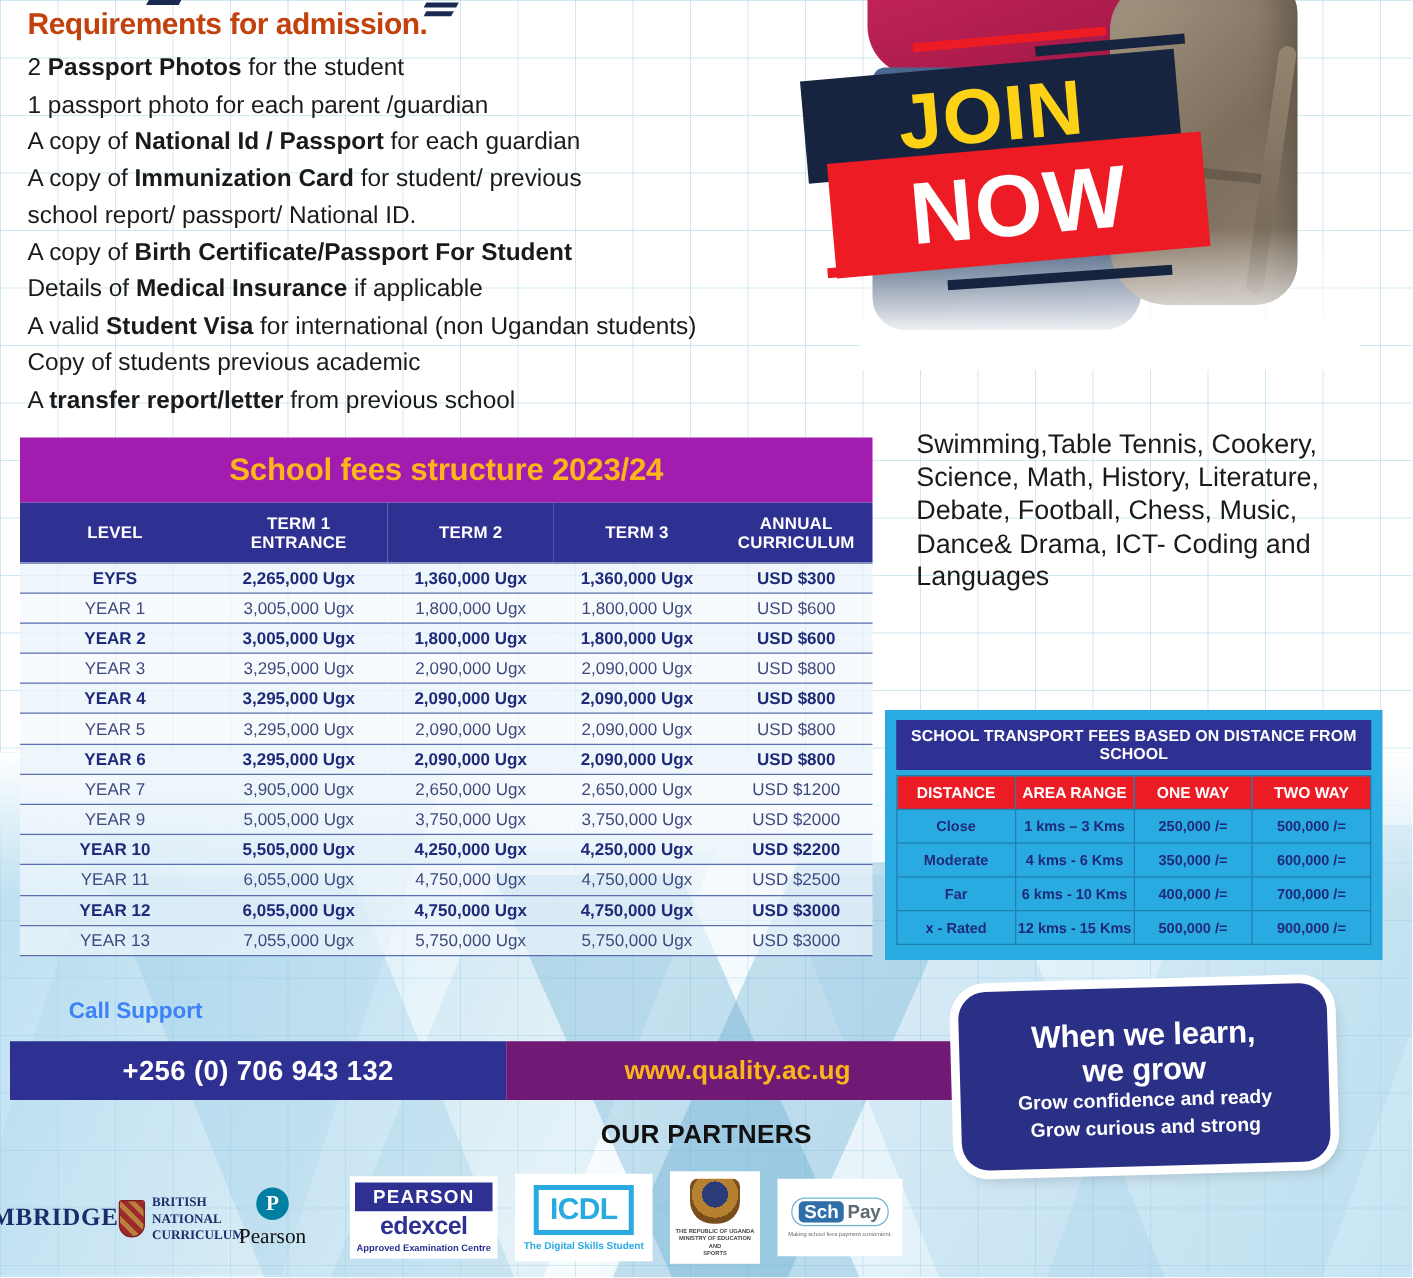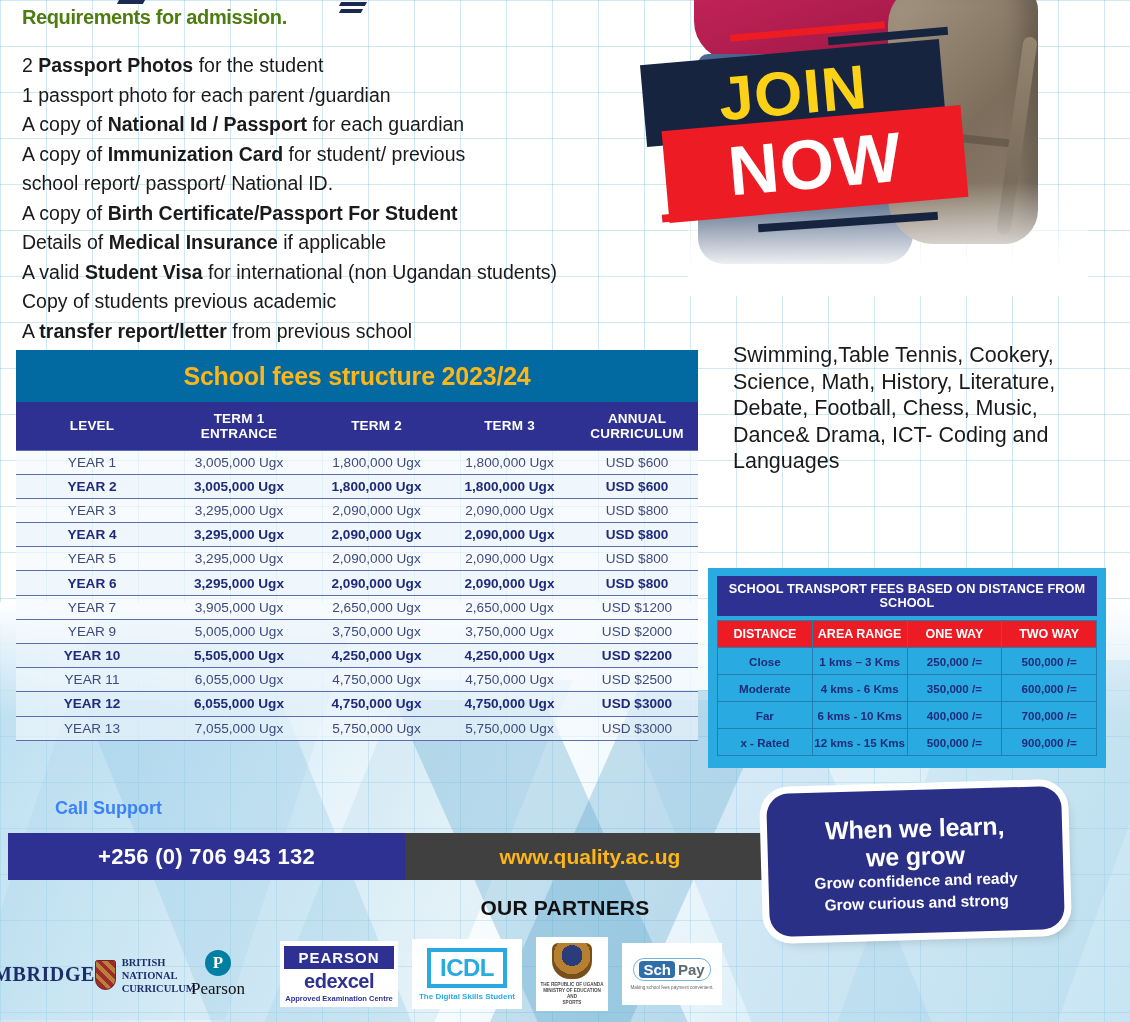--- a/index.html
+++ b/index.html
@@ -43,22 +43,22 @@
   
   .deco-stripes { position: absolute; z-index: 6; }
   .deco-stripes i {
     display: block; width: 26px; height: 4px; background: #1b2a53;
     transform: skewX(-28deg); margin-bottom: 3px;
   }
 
   
   .req-wrap { position: absolute; left: 22px; top: 6px; width: 680px; z-index: 5; }
   .req-title {
-    color: #4d7c0f; font-size: 20px; font-weight: bold;
-    letter-spacing: -.4px; margin-bottom: 22px;
+    color: #c2410c; font-size: 24px; font-weight: bold;
+    letter-spacing: -.4px; margin-bottom: 6px;
   }
   .req-list { list-style: none; }
   .req-list li {
     font-size: 19.5px; color: #1a1a1a; line-height: 29.5px;
     white-space: nowrap;
   }
   .req-list li b { font-weight: bold; }
 
   
   .photo {
@@ -130,21 +130,21 @@
     background: #17243f; transform: rotate(-4deg); z-index: 5;
   }
   .now-red-line {
     position: absolute; left: 662px; top: 212px; width: 60px; height: 8px;
     background: #ed1c24; transform: rotate(-5deg); z-index: 5;
   }
 
   
   .fees { position: absolute; left: 16px; top: 350px; width: 682px; z-index: 5; }
   .fees-title {
-    background: #0369a1; height: 52px;
+    background: #a21caf; height: 52px;
     display: flex; align-items: center; justify-content: center;
   }
   .fees-title span {
     color: #fcb61a; font-size: 25px; font-weight: bold; letter-spacing: -.2px;
   }
   table.fees-tbl { width: 100%; border-collapse: collapse; table-layout: fixed; }
   table.fees-tbl thead th {
     background: #2e3192; color: #fff; font-size: 13.5px; font-weight: bold;
     height: 48px; line-height: 15px; text-align: center; letter-spacing: .2px;
   }
@@ -196,21 +196,21 @@
     position: absolute; left: 55px; top: 798px; z-index: 5;
     font-size: 18px; font-weight: bold; color: #3b82f6;
   }
   .contact-bar { position: absolute; left: 8px; top: 833px; height: 47px; display: flex; z-index: 5; }
   .cb-phone {
     background: #2e3192; width: 397px; display: flex; align-items: center;
     justify-content: center;
   }
   .cb-phone span { color:#fff; font-size: 22px; font-weight: bold; letter-spacing: .3px; }
   .cb-web {
-    background: #404040; width: 370px; display: flex; align-items: center;
+    background: #701a75; width: 370px; display: flex; align-items: center;
     justify-content: center;
   }
   .cb-web span { color:#fcb61a; font-size: 21px; font-weight: bold; }
 
   
   .tagline {
     position: absolute; left: 768px; top: 790px; width: 295px; height: 143px;
     background: #2b3087; border-radius: 22px; z-index: 6;
     transform: rotate(-1.6deg);
     box-shadow: 0 0 0 7px #ffffff, 5px 7px 12px rgba(0,0,0,.2);
@@ -356,20 +356,27 @@
           </th>
           <th>TERM 2</th>
           <th>TERM 3</th>
           <th>
             <span>ANNUAL</span><br>
             <span>CURRICULUM</span>
           </th>
         </tr>
       </thead>
       <tbody id="fees-body">
+          <tr class="alt">
+            <td class="lvl">EYFS</td>
+            <td>2,265,000 Ugx</td>
+            <td>1,360,000 Ugx</td>
+            <td>1,360,000 Ugx</td>
+            <td>USD $300</td>
+          </tr>
           <tr>
             <td class="lvl">YEAR 1</td>
             <td>3,005,000 Ugx</td>
             <td>1,800,000 Ugx</td>
             <td>1,800,000 Ugx</td>
             <td>USD $600</td>
           </tr>
           <tr class="alt">
             <td class="lvl">YEAR 2</td>
             <td>3,005,000 Ugx</td>

